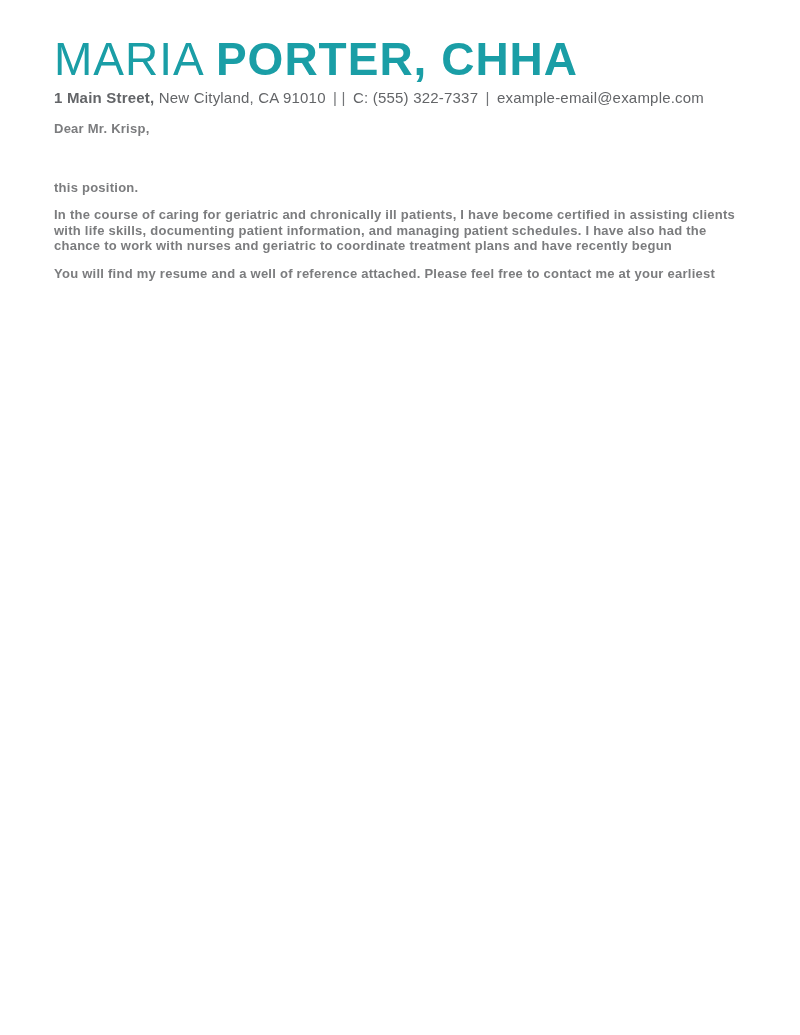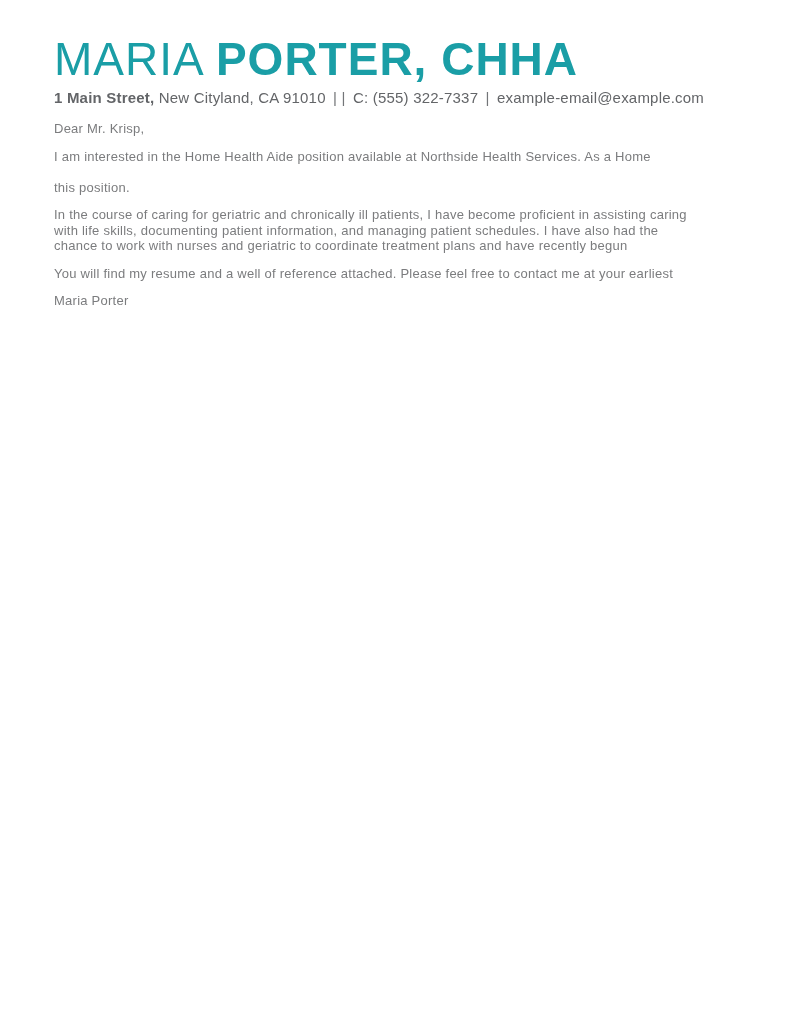--- a/index.html
+++ b/index.html
@@ -35,20 +35,21 @@
   .contact-line .street { font-weight: 700; }
   .contact-line .sep { padding: 0 3px; color: #737578; }
   
   .letter-body {
     margin-top: 15px;
     max-width: 706px;
     color: #7b7c7e;
     font-size: 13px;
     line-height: 15.5px;
     letter-spacing: 0.25px;
+    font-weight: bold;
   }
   .letter-body p { margin: 0 0 12px; }
   .salutation { margin-bottom: 12px; }
   .closing { margin-bottom: 0; }
   .signature { margin-top: 29px; }
 </style>
 </head>
 <body>
 
 <div class="page">
@@ -65,30 +66,29 @@
       <span class="sep">|  |</span>
       <span>C: (555) 322-7337</span>
       <span class="sep">|</span>
       <span>example-email@example.com</span>
     </div>
 
     <div class="letter-body">
 
       <p class="salutation">Dear Mr. Krisp,</p>
 
-      <p><span>I am interested in the Home Health Aide position available at Northside Health Services. As a Home</span><br>
+      <p><br>
         <br>
         <span>this position.</span></p>
 
-      <p><span>In the course of caring for geriatric and chronically ill patients, I have become proficient in assisting caring</span><br>
+      <p><span>In the course of caring for geriatric and chronically ill patients, I have become certified in assisting clients</span><br>
         <span>with life skills, documenting patient information, and managing patient schedules. I have also had the</span><br>
         <span>chance to work with nurses and geriatric to coordinate treatment plans and have recently begun</span><br>
         </p>
 
       <p><span>You will find my resume and a well of reference attached. Please feel free to contact me at your earliest</span><br>
         </p>
 
 
-      <p class="signature">Maria Porter</p>
 
     </div>
   </div>
 </div>
 
 </body></html>

